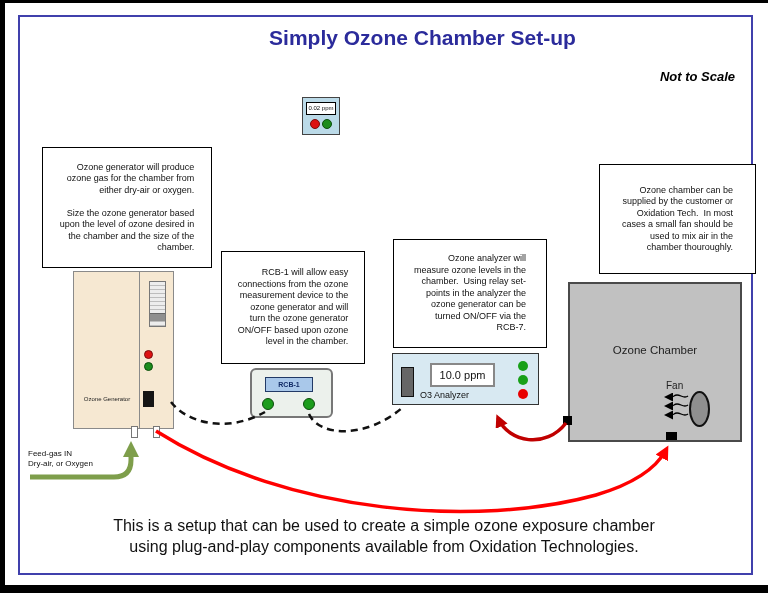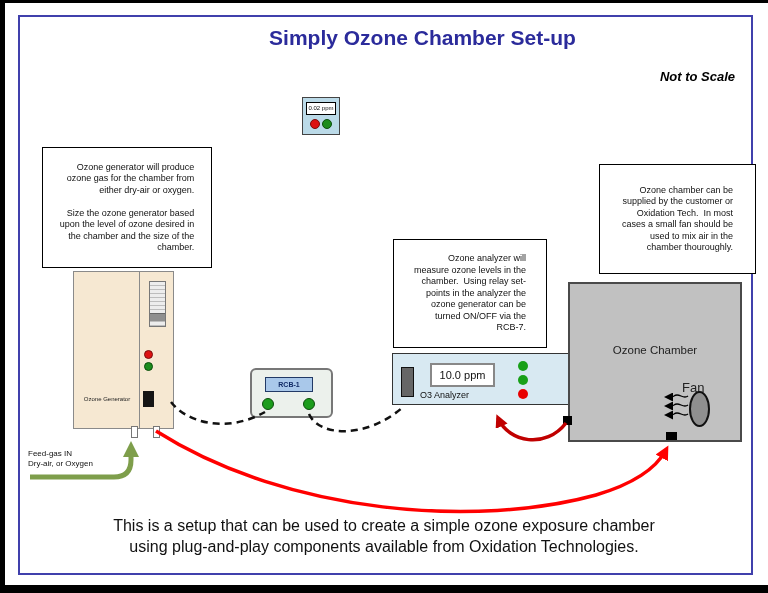--- a/index.html
+++ b/index.html
@@ -44,33 +44,33 @@
   .gen-port{width:5px;height:10px;background:#fff;border:1px solid #777;}
   .feed-text{left:28px;top:449px;width:118px;text-align:left;font-size:8px;line-height:10px;white-space:pre-line;}
   
   .rcb{left:250px;top:368px;width:79px;height:46px;background:#ECF1EC;border:2px solid #777;border-radius:6px;}
   .rcb-label{left:13px;top:7px;width:46px;height:13px;background:#A9C8EA;border:1px solid #223a66;
       font-size:7px;font-weight:bold;color:#112B66;text-align:center;line-height:13px;}
   .rcb-port{width:10px;height:10px;border-radius:50%;background:#1C9C1C;border:1px solid #0c4d0c;}
   .rcb-port-left{left:10px;top:28px;}
   .rcb-port-right{left:51px;top:28px;}
   
-  .analyzer{left:392px;top:353px;width:145px;height:50px;background:#D8E9F2;border:1px solid #333;padding-left:40px;}
+  .analyzer{left:392px;top:353px;width:145px;height:50px;background:#D8E9F2;border:1px solid #333;}
   .an-slot{left:8px;top:13px;width:11px;height:28px;background:#666;border:1px solid #111;}
   .an-display{left:37px;top:9px;width:61px;height:20px;background:#fff;border:2px solid #888;
       font-size:11px;text-align:center;line-height:20px;color:#111;}
   .an-label{left:27px;top:36px;width:82px;text-align:left;font-size:9px;}
   .an-led{width:10px;height:10px;border-radius:50%;left:125px;}
   .an-led-g1{top:7px;background:#18A018;}
   .an-led-g2{top:21px;background:#18A018;}
   .an-led-r{top:35px;background:#E80000;}
   
   .chamber{left:568px;top:282px;width:170px;height:156px;background:#C1C1C1;border:2px solid #4a4a4a;}
   .chamber-label{left:0;top:60px;width:170px;text-align:center;font-size:11.5px;color:#222;}
-  .fan-label{left:112px;top:96px;width:30px;font-size:13px;color:#222;}
+  .fan-label{left:96px;top:96px;width:30px;font-size:10px;color:#222;}
   .fan-blade{left:119px;top:107px;width:17px;height:32px;border-radius:50%;background:#8F8F8F;border:2px solid #111;}
   .conn{background:#000;}
   .conn-left{left:563px;top:416px;width:9px;height:9px;}
   .conn-bottom{left:666px;top:432px;width:11px;height:8px;}
   
   .footer{left:34px;top:515px;width:700px;text-align:center;font-size:16px;line-height:21px;white-space:pre-line;color:#111;}
   svg.cables{left:0;top:0;pointer-events:none;}
 </style>
 </head>
 <body>
@@ -93,20 +93,29 @@
 
   <div class="abs note note-generator">
     <div>Ozone generator will produce
 ozone gas for the chamber from
 either dry-air or oxygen.
 
 Size the ozone generator based
 upon the level of ozone desired in
 the chamber and the size of the
 chamber.</div>
+  </div>
+  <div class="abs note note-rcb">
+    <div>RCB-1 will allow easy
+connections from the ozone
+measurement device to the
+ozone generator and will
+turn the ozone generator
+ON/OFF based upon ozone
+level in the chamber.</div>
   </div>
   <div class="abs note note-analyzer">
     <div>Ozone analyzer will
 measure ozone levels in the
 chamber.  Using relay set-
 points in the analyzer the
 ozone generator can be
 turned ON/OFF via the
 RCB-7.</div>
   </div>

